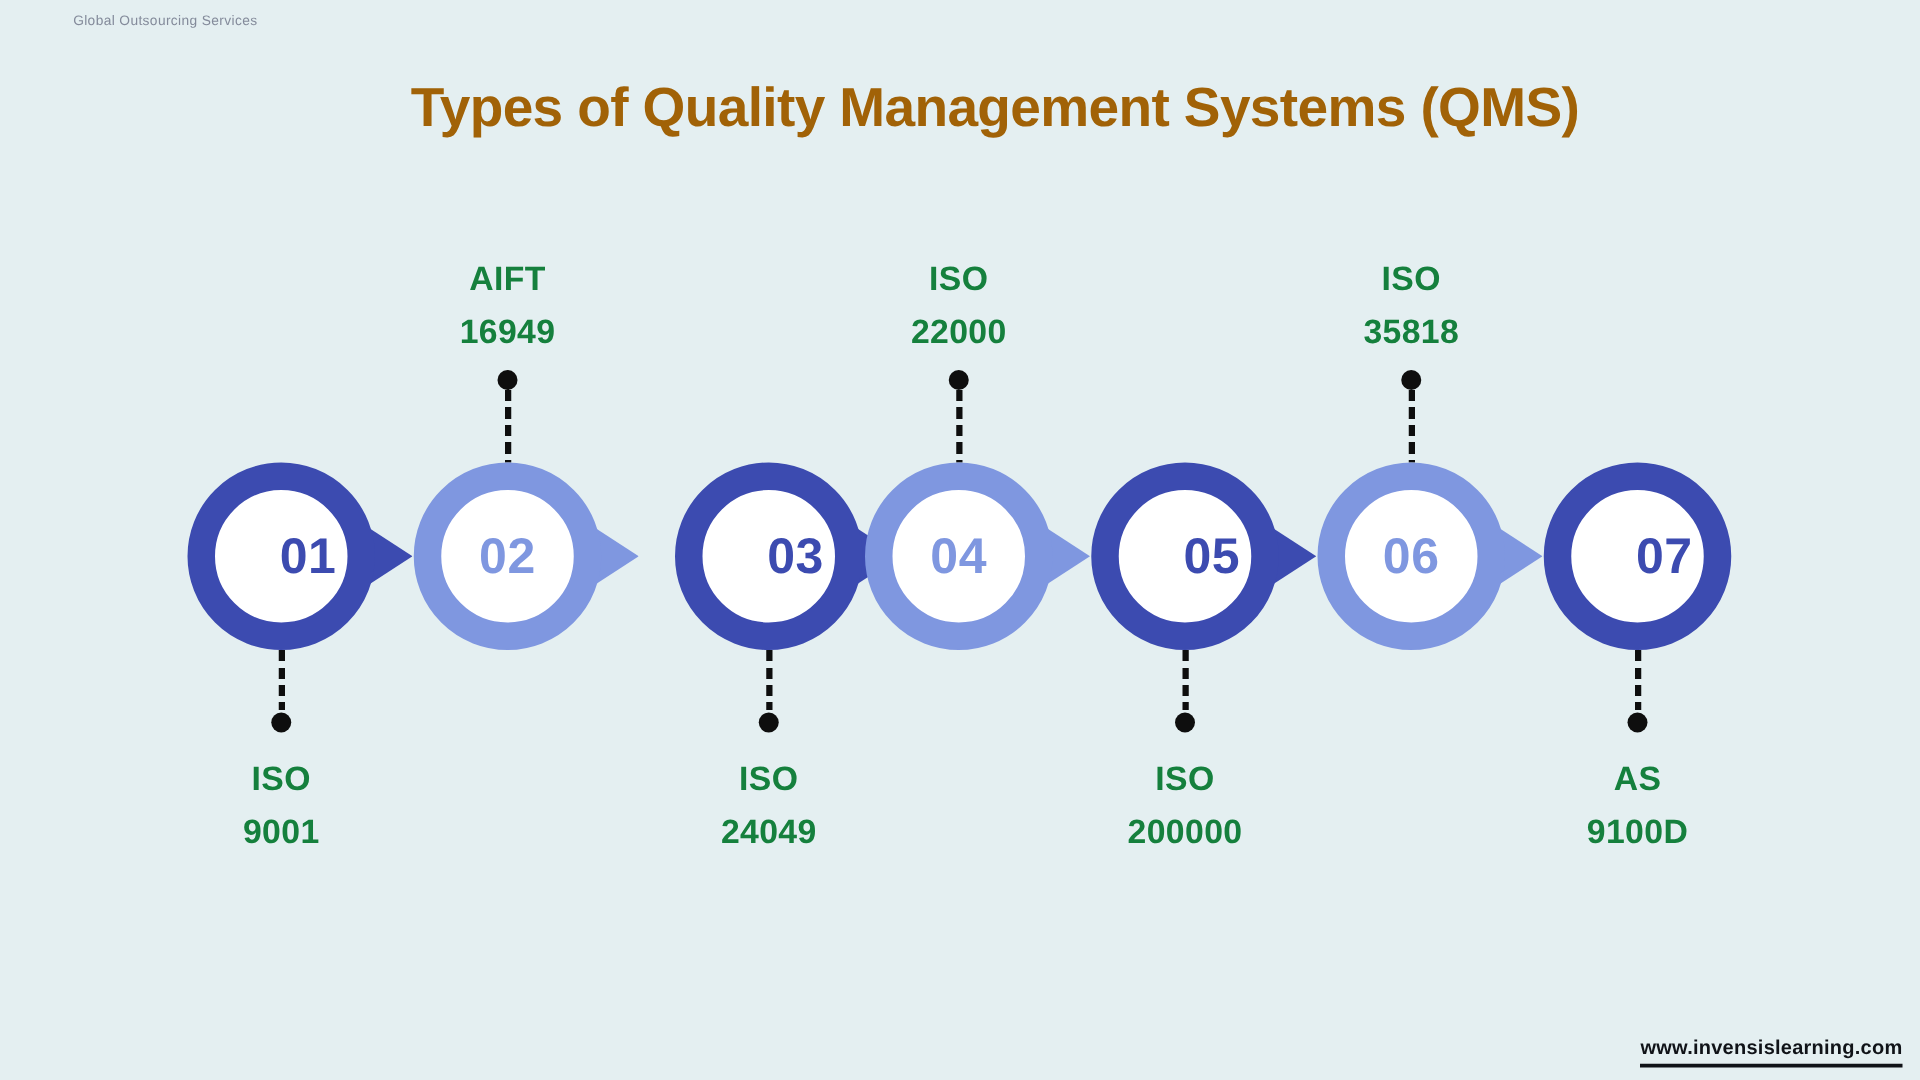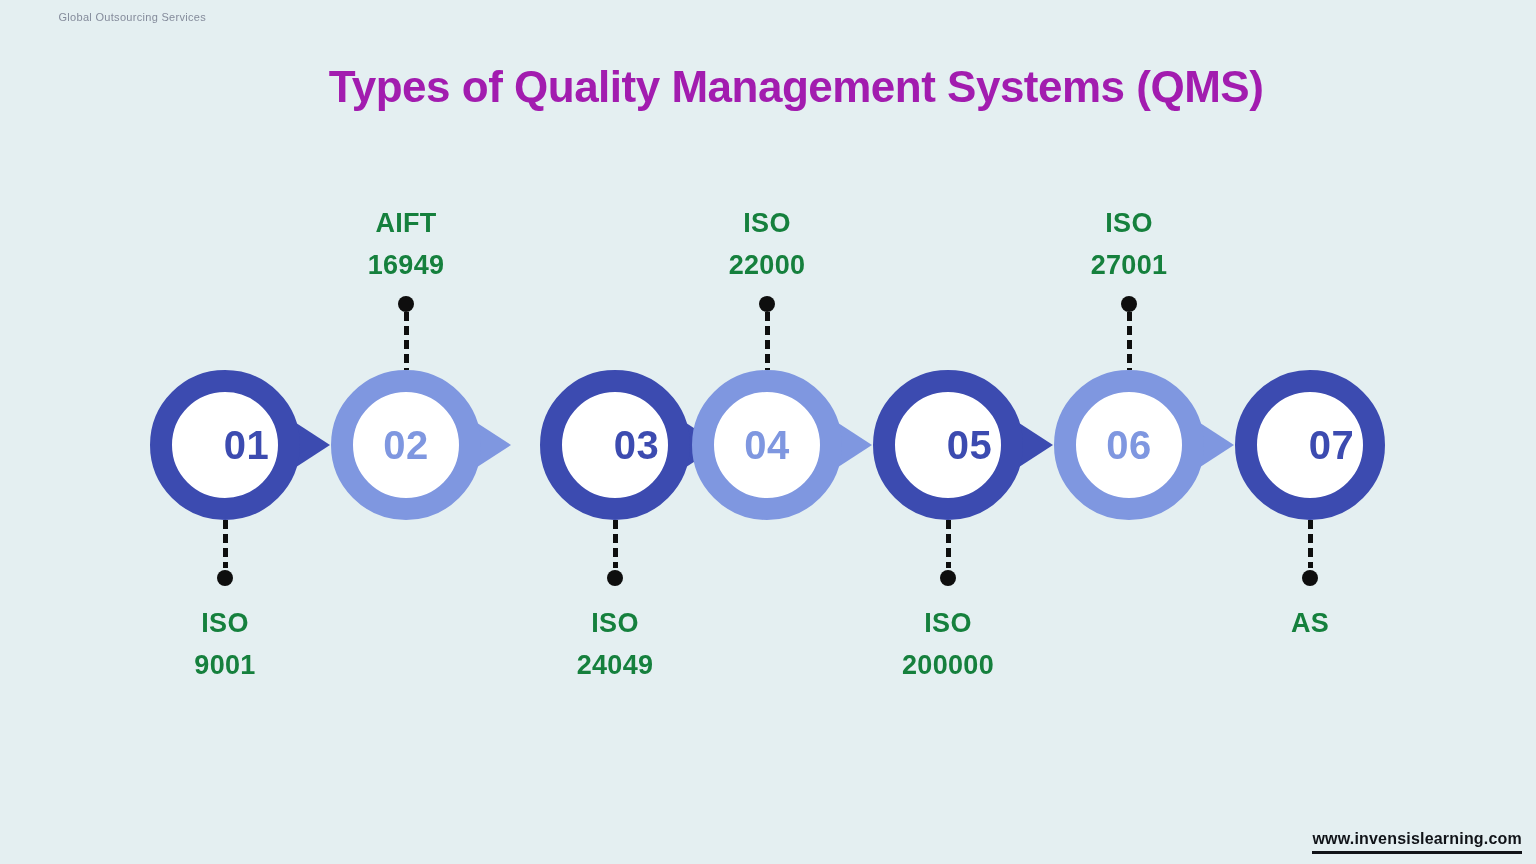--- a/index.html
+++ b/index.html
@@ -26,21 +26,21 @@
   .logo-reg { font-size: 12px; font-weight: 700; color: #232c63; margin-left: 1px; line-height: 1; }
   .logo-tagline {
     margin-top: 3px; font-size: 11px; font-weight: 400; color: #848b9b;
     text-align: right; width: 192px; letter-spacing: 0.3px;
   }
 
   
   .title {
     position: absolute; top: 62px; left: 0; width: 100%;
     text-align: center; font-size: 44px; font-weight: 800;
-    letter-spacing: -0.5px; color: #a21caf;
+    letter-spacing: -0.5px; color: #a16207;
     padding-left: 56px;
   }
 
   
   .stage { position: absolute; inset: 0; }
   .node { position: absolute; top: 370px; width: 150px; height: 150px; }
   .circle {
     position: absolute; inset: 0; border-radius: 50%;
     background: #ffffff; display: flex; align-items: center; justify-content: center;
     z-index: 2;
@@ -182,32 +182,33 @@
     <div class="circle light">
       <span class="num">06</span>
     </div>
     <div class="tail light"></div>
     <div class="connector above">
       <div class="dot"></div>
       <div class="dash"></div>
     </div>
     <div class="label above">
       <div>ISO</div>
-      <div>27001</div>
+      <div>35818</div>
     </div>
   </div>
 
   <div class="node" style="left:1235px">
     <div class="circle dark">
       <span class="num">07</span>
     </div>
     <div class="connector below">
       <div class="dash"></div>
       <div class="dot"></div>
     </div>
     <div class="label below">
       <div>AS</div>
+      <div>9100D</div>
     </div>
   </div>
 
 </div>
 
 <div class="footer-url">www.invensislearning.com</div>
 
 </body></html>

